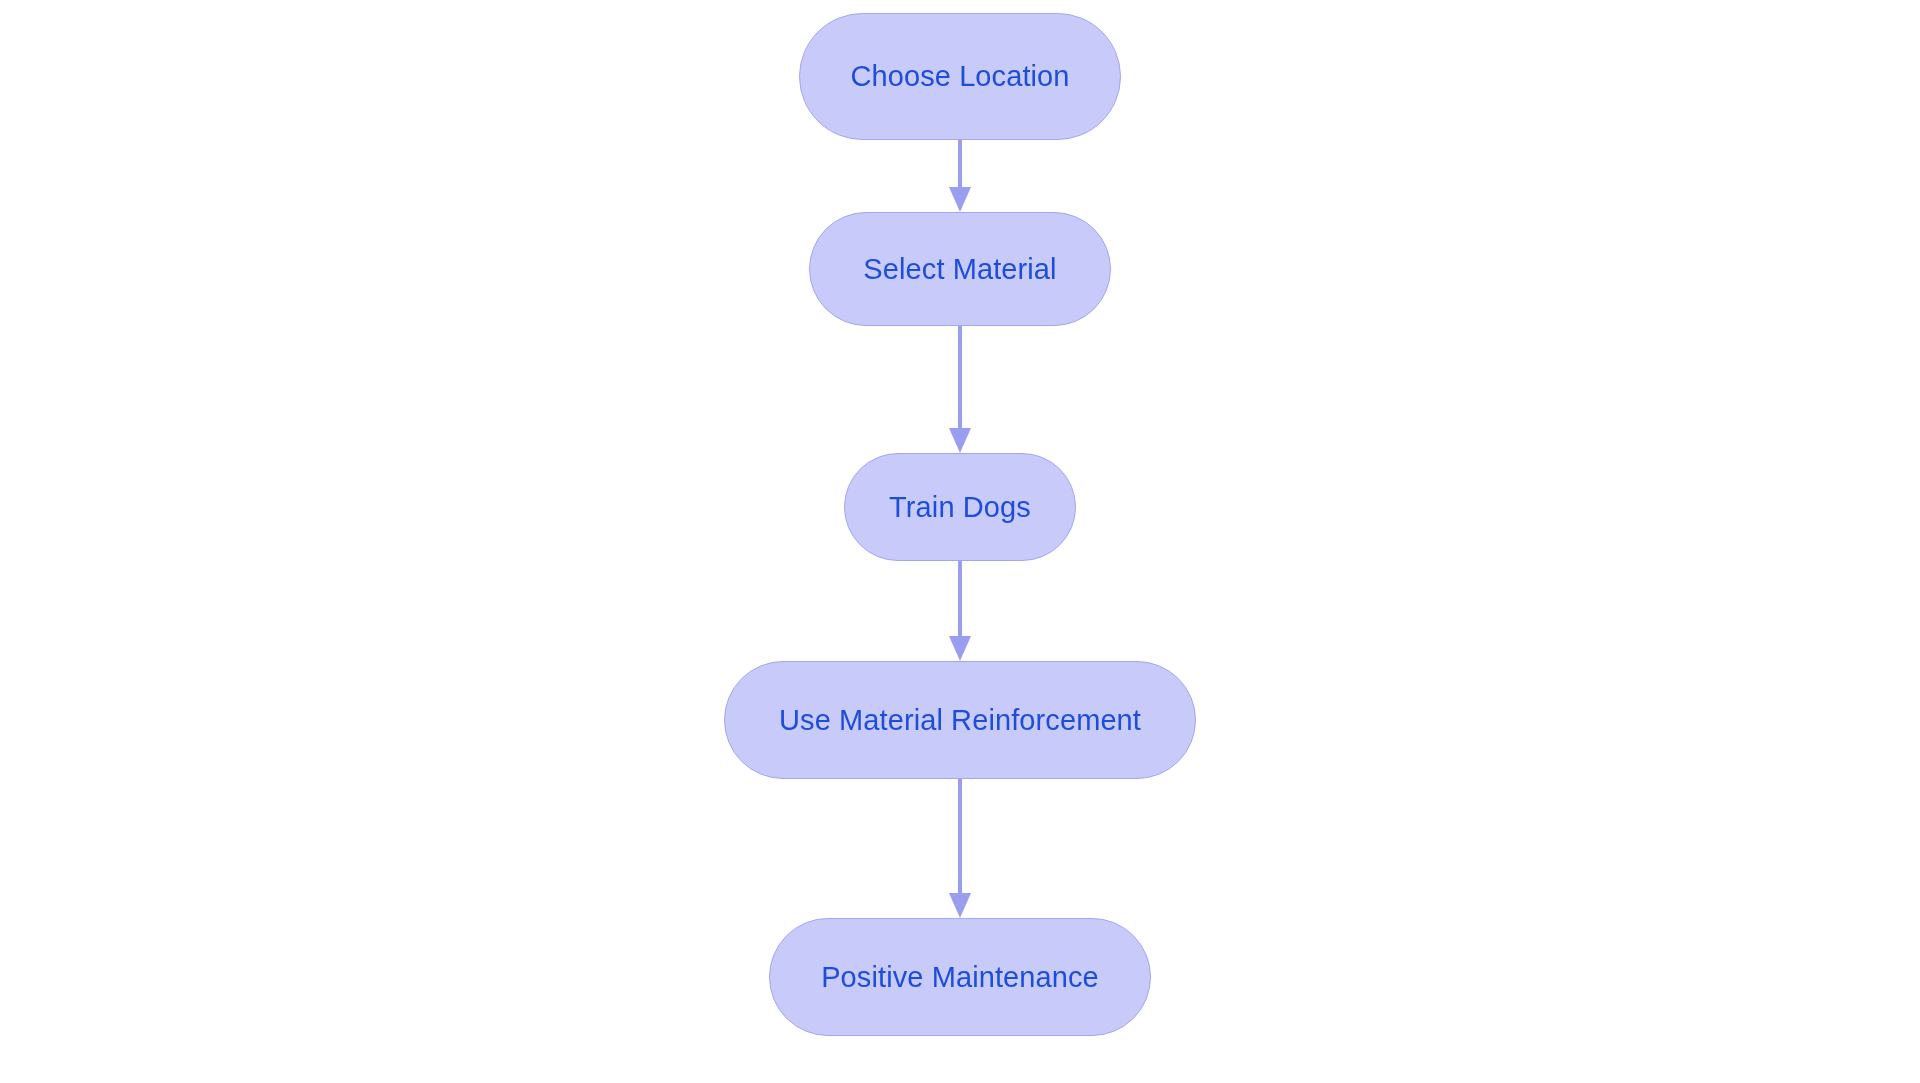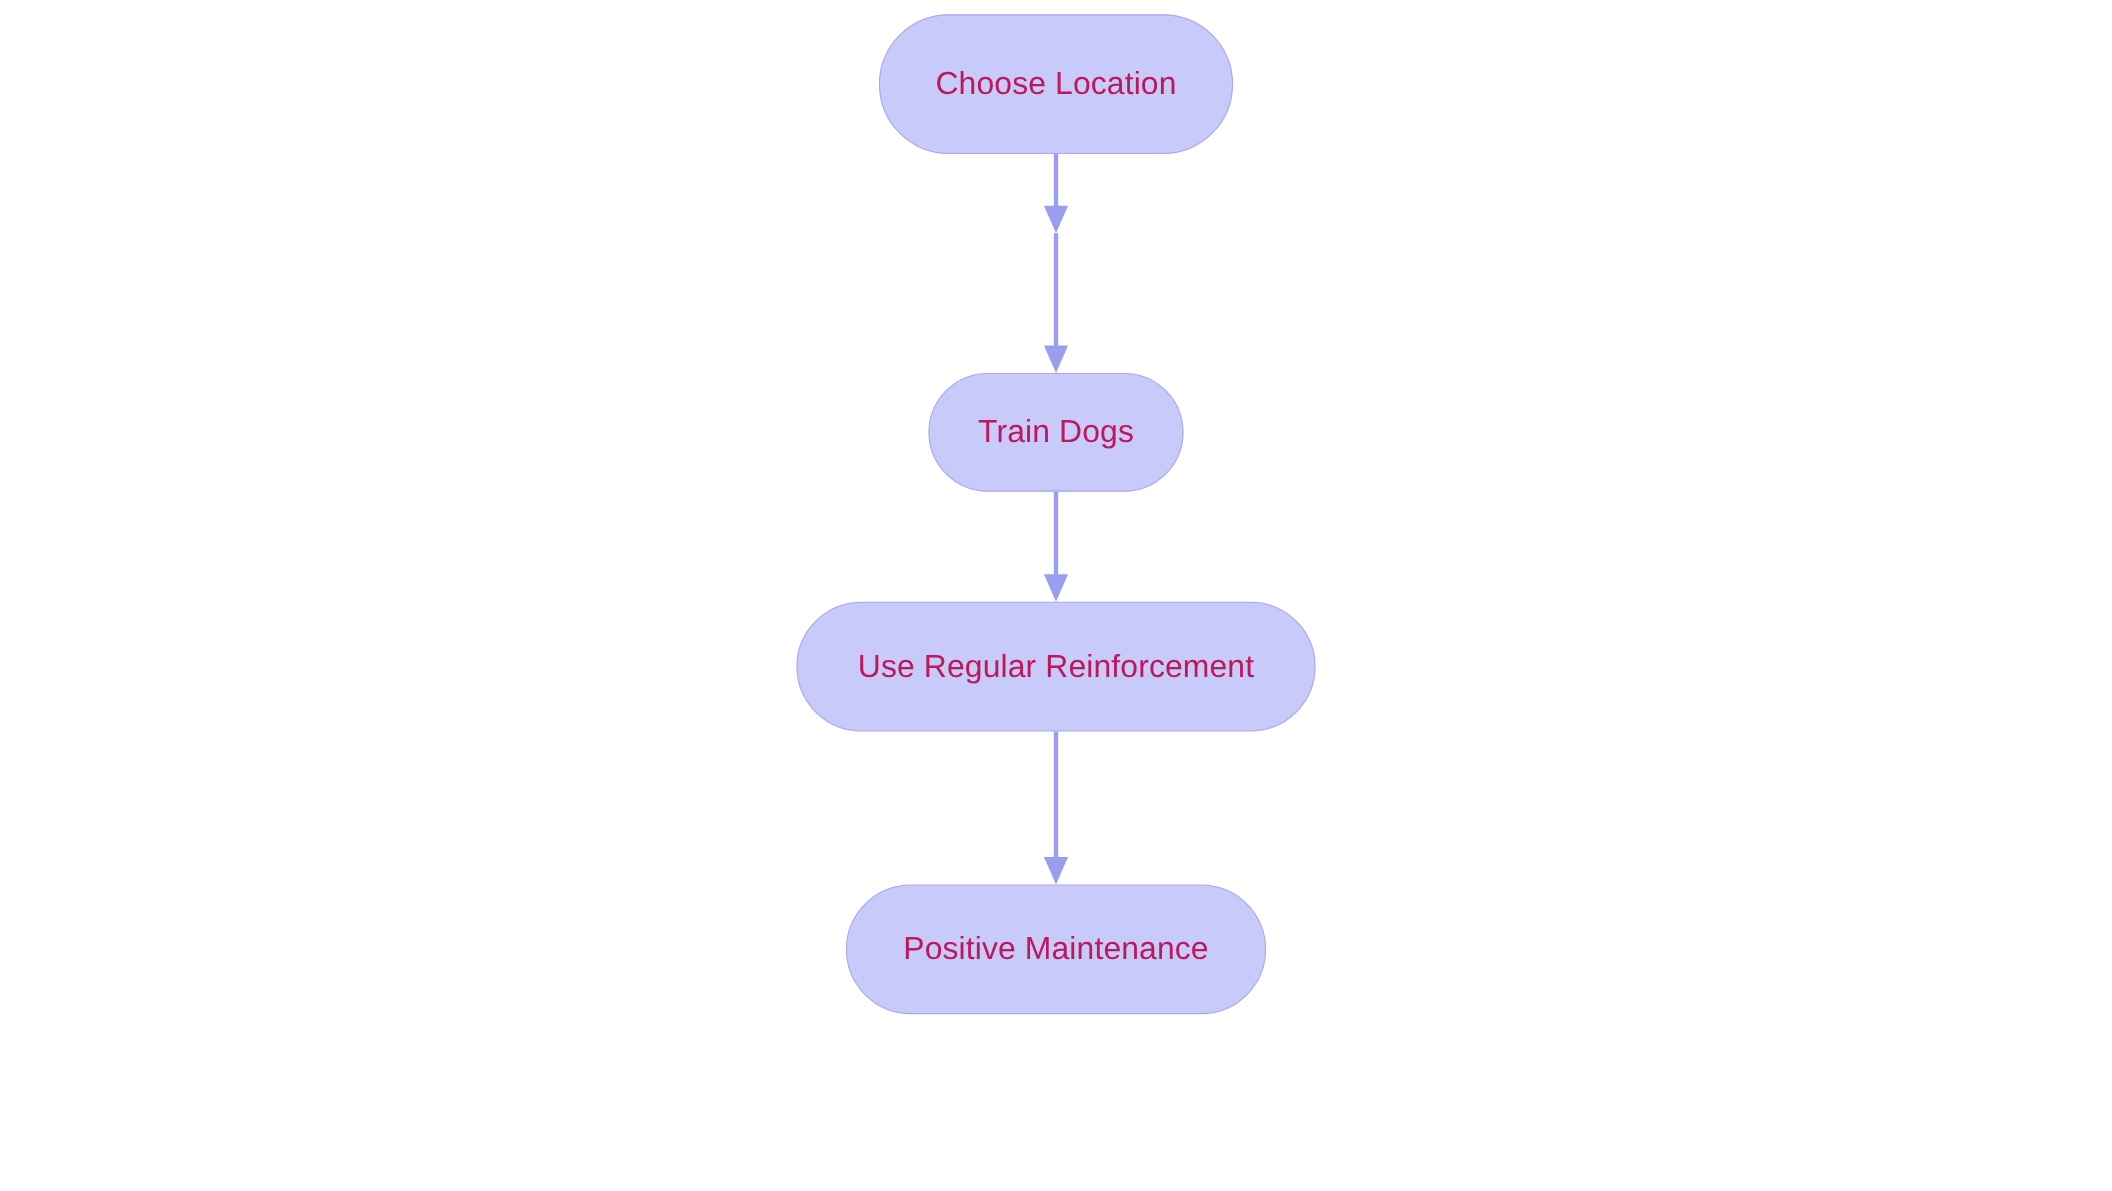--- a/index.html
+++ b/index.html
@@ -33,21 +33,21 @@
   }
 
   .node {
     box-sizing: border-box;
     display: flex;
     align-items: center;
     justify-content: center;
     background: #c8caf9;
     border: 1.6px solid #a3a7ef;
     border-radius: 999px;
-    color: #be185d;
+    color: #1d4ed8;
     font-size: 29px;
     font-weight: 400;
     letter-spacing: 0.1px;
     line-height: 1;
     white-space: nowrap;
     text-align: center;
     padding: 0 34px;
   }
 
   .node-label {
@@ -100,37 +100,40 @@
 
     <div class="node node-1">
       <span class="node-label">Choose Location</span>
     </div>
 
     <div class="connector conn-1">
       <div class="stem"></div>
       <div class="head"></div>
     </div>
 
+    <div class="node node-2">
+      <span class="node-label">Select Material</span>
+    </div>
 
     <div class="connector conn-2">
       <div class="stem"></div>
       <div class="head"></div>
     </div>
 
     <div class="node node-3">
       <span class="node-label">Train Dogs</span>
     </div>
 
     <div class="connector conn-3">
       <div class="stem"></div>
       <div class="head"></div>
     </div>
 
     <div class="node node-4">
-      <span class="node-label">Use Regular Reinforcement</span>
+      <span class="node-label">Use Material Reinforcement</span>
     </div>
 
     <div class="connector conn-4">
       <div class="stem"></div>
       <div class="head"></div>
     </div>
 
     <div class="node node-5">
       <span class="node-label">Positive Maintenance</span>
     </div>

